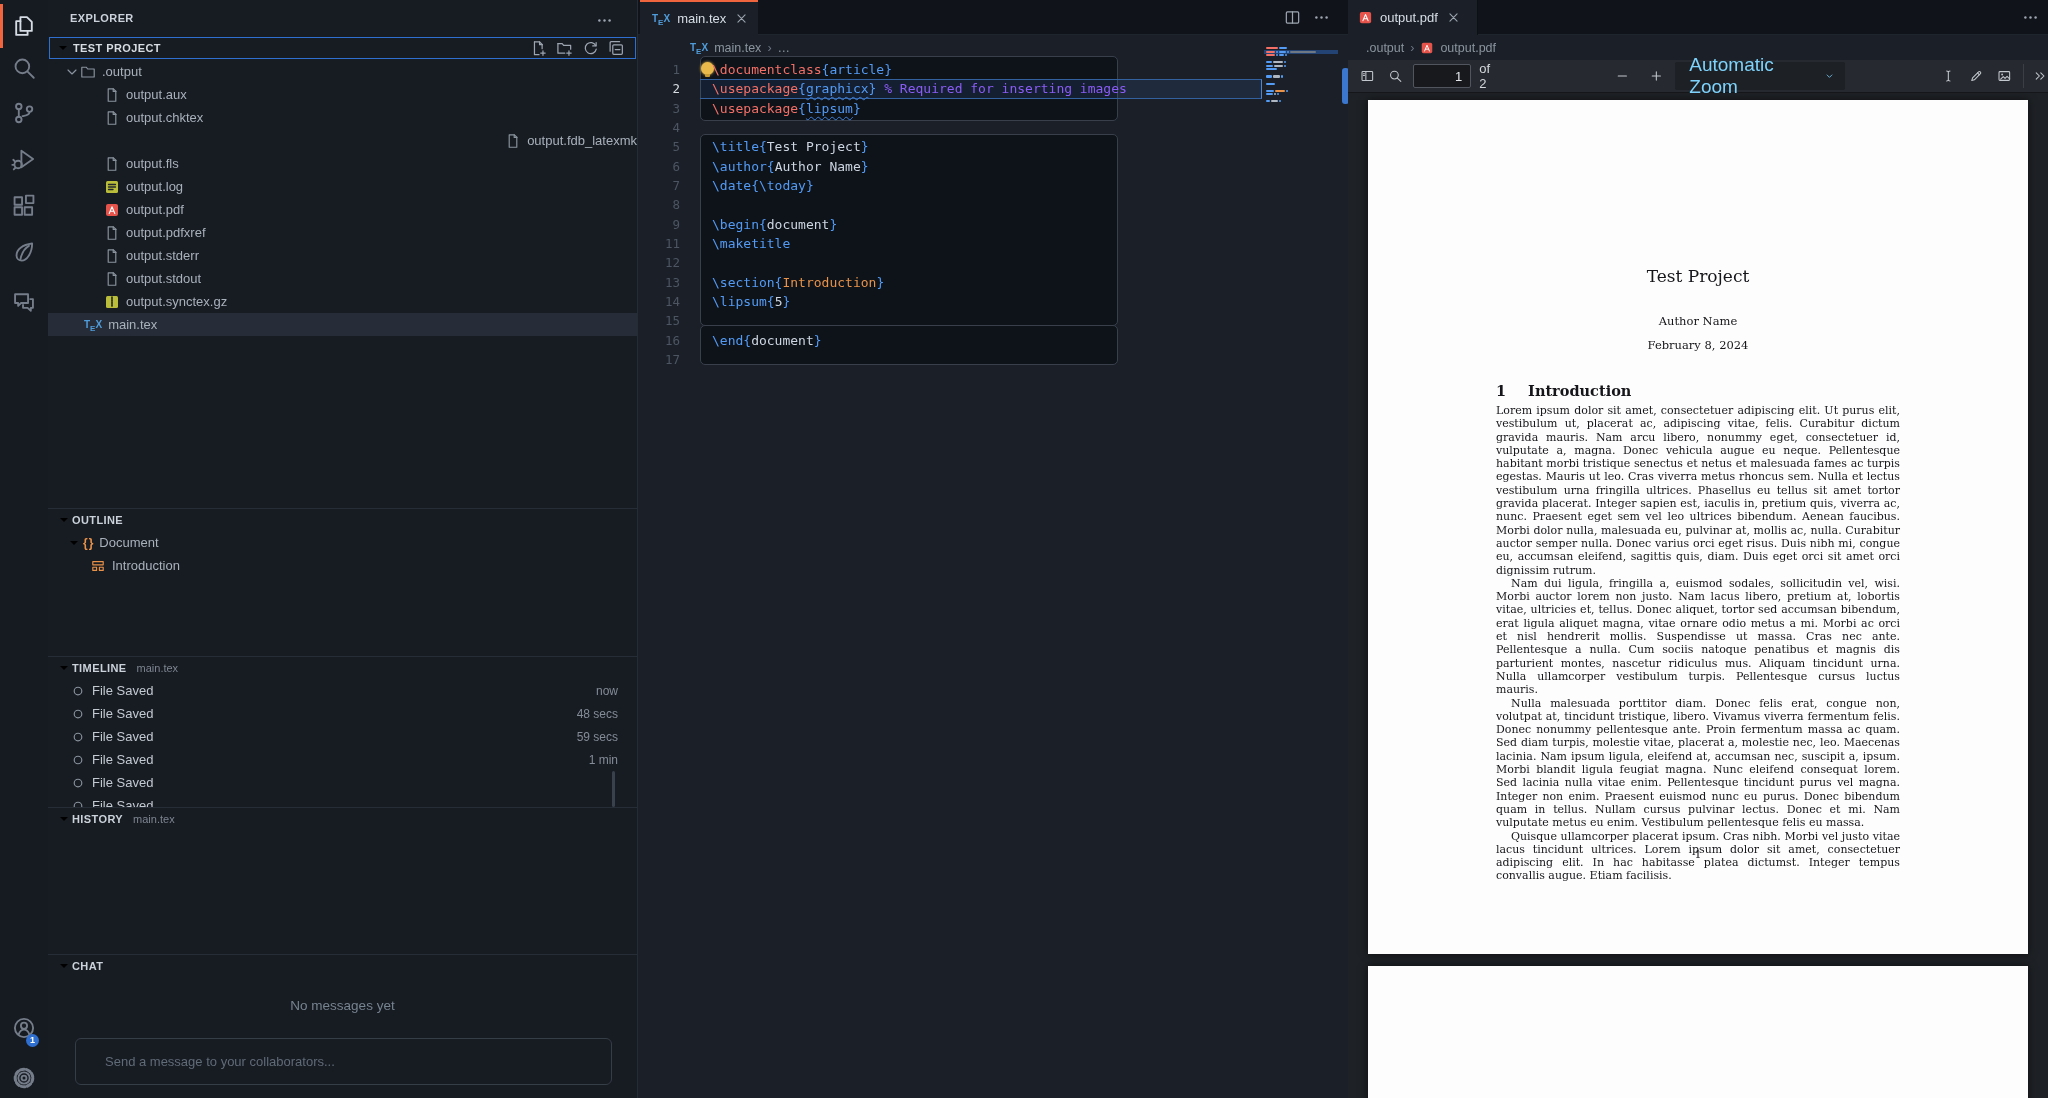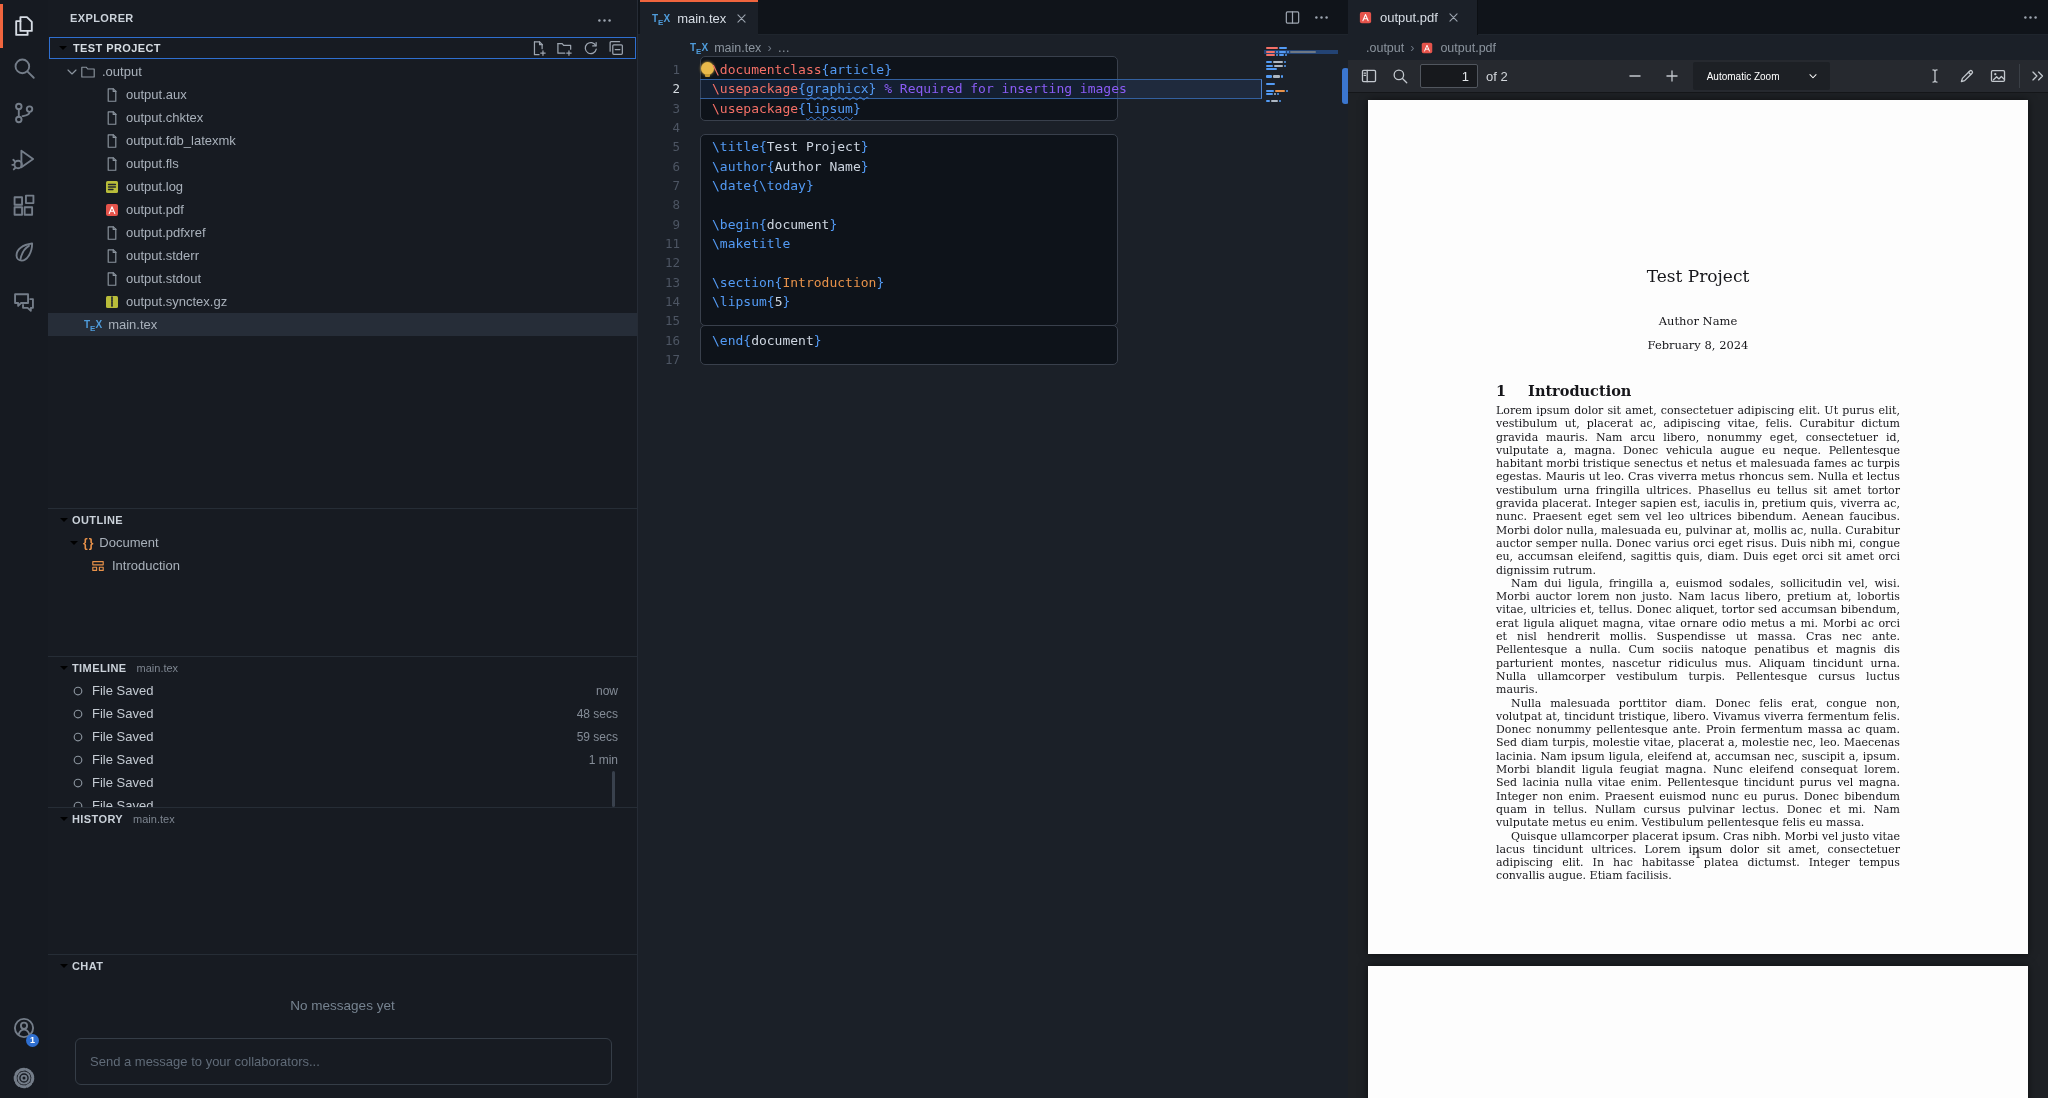--- a/index.html
+++ b/index.html
@@ -26,21 +26,21 @@
   .trow.sel{background:#262d38;}
   .trow .lbl{margin-left:6px;white-space:nowrap;}
   .fic{width:16px;height:16px;flex:0 0 16px;color:#8b949e;}
   .time{position:absolute;right:19px;color:#848c97;font-size:12px;}
   .texlogo{color:#4f9cdb;font-weight:bold;font-size:10px;letter-spacing:0;}
   .texE{display:inline-block;font-size:8px;transform:translateY(3px);}
   #proj-row{position:absolute;left:1px;right:1px;top:37px;height:22px;border:1px solid #2f6fd0;display:flex;align-items:center;box-sizing:border-box;}
   #proj-row .pname{font-size:11px;font-weight:bold;color:#d7dde3;letter-spacing:.4px;margin-left:2px;}
   .tool-ic{width:17px;height:17px;color:#9da5b0;margin-left:9px;cursor:pointer;}
   #chat-inputbox{position:absolute;left:27px;top:1038px;width:537px;height:47px;border:1px solid #353d47;border-radius:6px;
-       background:transparent;box-sizing:border-box;}
+       background:transparent;box-sizing:border-box;padding-left:15px;}
   #chat-inputbox input{width:100%;height:100%;background:transparent;border:none;outline:none;color:#aab2bc;
        font-family:"Liberation Sans",sans-serif;font-size:13px;padding:0 14px;box-sizing:border-box;}
   #chat-inputbox input::placeholder{color:#606b78;}
   #tl-scroll{position:absolute;left:564px;top:771px;width:3px;height:36px;background:#39414d;border-radius:2px;}
 
   
   #editor{position:absolute;left:638px;top:0;width:710px;height:1098px;background:#1b2028;}
   #ed-tabbar{position:absolute;left:0;top:0;width:710px;height:35px;background:#10141a;border-bottom:1px solid #1f252d;box-sizing:border-box;}
   .tab{position:absolute;top:0;height:35px;display:flex;align-items:center;background:#1b2028;box-sizing:border-box;cursor:pointer;}
   .tab .tlabel{color:#d8dee6;margin:0 8px 0 7px;}
@@ -71,21 +71,21 @@
   
   #pdf{position:absolute;left:1348px;top:0;width:700px;height:1098px;background:#1e2125;}
   #pdf-tabbar{position:absolute;left:0;top:0;width:700px;height:35px;background:#10141a;border-bottom:1px solid #1f252d;box-sizing:border-box;}
   #pdf-tab{left:0;width:130px;padding-left:10px;border-right:1px solid #0c0f13;}
   #pdf-bc{left:0;top:35px;width:700px;height:25px;background:#1b2028;padding-left:18px;box-sizing:border-box;}
   #pdf-toolbar{position:absolute;left:0;top:60px;width:700px;height:33px;background:#26292f;border-bottom:1px solid #141619;
       box-sizing:border-box;display:flex;align-items:center;color:#c3c8ce;}
   .pt-ic{width:18px;height:18px;cursor:pointer;}
   #page-input{width:58px;height:24px;background:#17191d;border:1px solid #51565e;border-radius:2px;color:#e3e6ea;
       text-align:right;padding-right:8px;box-sizing:border-box;font-size:13px;font-family:"Liberation Sans",sans-serif;}
-  #zoom-dd{display:flex;align-items:center;height:28px;background:#1d2025;border-radius:2px;padding:0 10px 0 14px;cursor:pointer;color:#ffffff;font-size:10px;}
+  #zoom-dd{display:flex;align-items:center;height:28px;background:#1d2025;border-radius:2px;padding:0 10px 0 14px;cursor:pointer;color:#7dd3fc;font-size:19px;}
   .vsep{width:1px;height:24px;background:#3a3f46;}
   #pdf-viewer{position:absolute;left:0;top:93px;width:700px;height:1005px;overflow:hidden;}
   .pdfpage{position:absolute;left:20px;width:660px;background:#fdfdfd;box-shadow:0 0 8px rgba(0,0,0,.55);color:#16161a;}
   #pg1{top:7px;height:854px;}
   #pg2{top:873px;height:854px;}
   .doc{font-family:"DejaVu Serif",serif;}
   #doc-title{position:absolute;left:0;right:0;top:166px;text-align:center;font-size:17px;}
   #doc-author{position:absolute;left:0;right:0;top:214px;text-align:center;font-size:11.5px;}
   #doc-date{position:absolute;left:0;right:0;top:238px;text-align:center;font-size:11.5px;}
   #doc-heading{position:absolute;left:128px;top:282px;font-size:14.5px;font-weight:bold;}
@@ -224,21 +224,21 @@
           </svg>
           <span class="lbl">output.aux</span>
         </div>
         <div class="trow" style="top: 106px;">
           <svg class="ic fic" style="margin-left:56px" viewBox="0 0 16 16">
             <path d="M4.2 1.8h5.2l2.4 2.4v10H4.2z"></path>
             <path d="M9.2 1.8v2.6h2.8"></path>
           </svg>
           <span class="lbl">output.chktex</span>
         </div>
-        <div class="trow" style="top: 129px;">
+        <div class="trow" style="top: 129px; justify-content: flex-end;">
           <svg class="ic fic" style="margin-left:56px" viewBox="0 0 16 16">
             <path d="M4.2 1.8h5.2l2.4 2.4v10H4.2z"></path>
             <path d="M9.2 1.8v2.6h2.8"></path>
           </svg>
           <span class="lbl">output.fdb_latexmk</span>
         </div>
         <div class="trow" style="top: 152px;">
           <svg class="ic fic" style="margin-left:56px" viewBox="0 0 16 16">
             <path d="M4.2 1.8h5.2l2.4 2.4v10H4.2z"></path>
             <path d="M9.2 1.8v2.6h2.8"></path>

